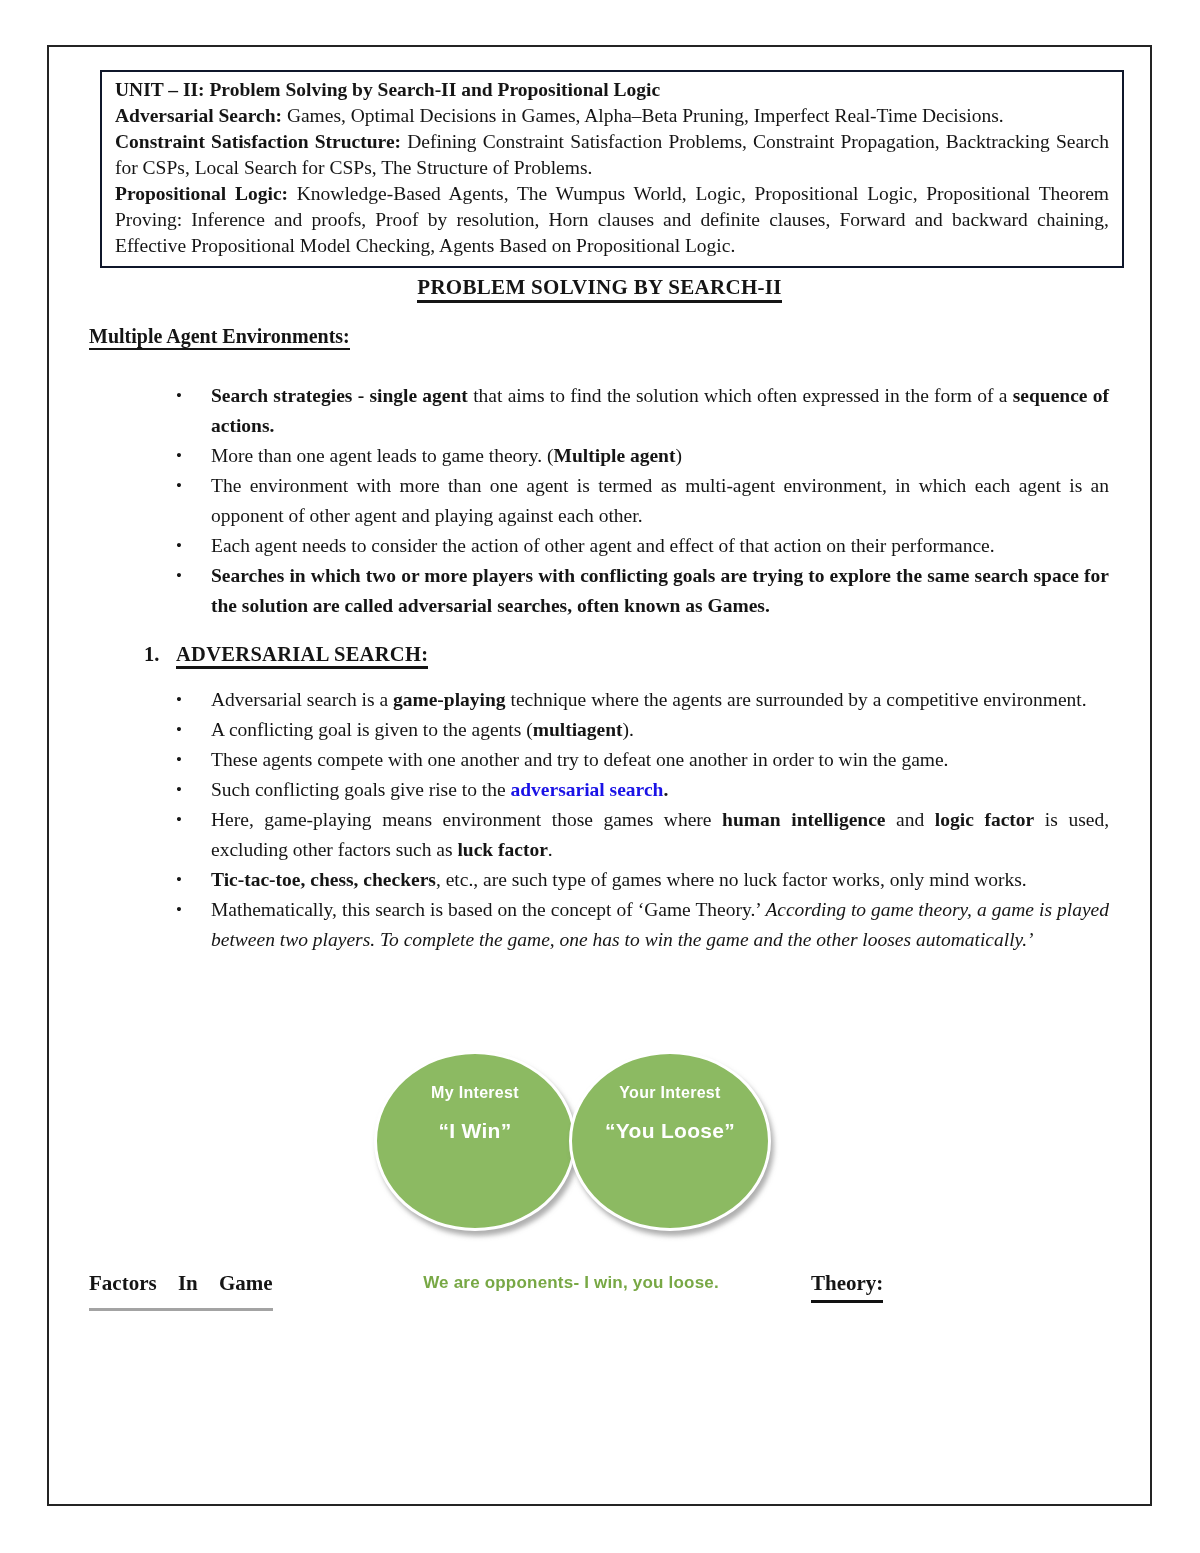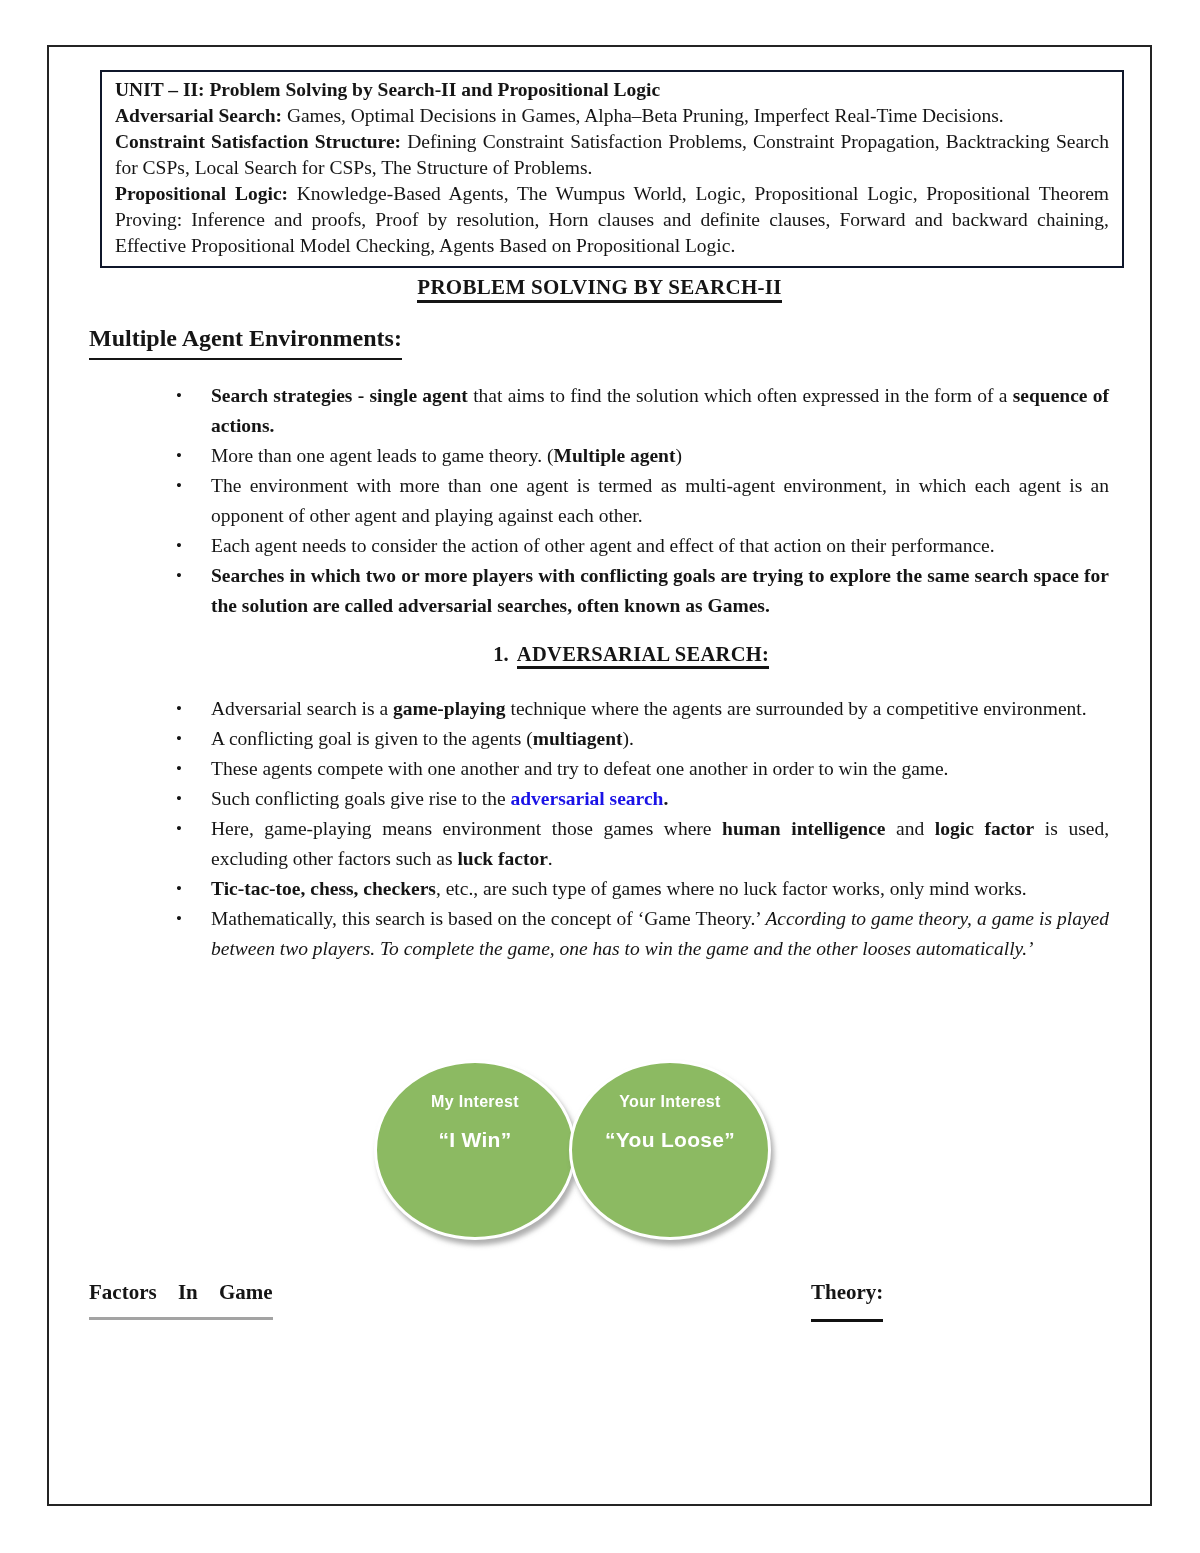--- a/index.html
+++ b/index.html
@@ -33,28 +33,27 @@
   .unit-box p { margin: 0; text-align: justify; }
   
   .h1-wrap { text-align: center; margin-top: 7px; height: 31px; }
   .h1 {
     font-weight: bold; font-size: 21px;
     border-bottom: 3px solid #151515; padding-bottom: 1px;
     letter-spacing: 0.3px;
   }
   .h2-wrap { margin-top: 19px; height: 30px; }
   .h2 {
-    font-weight: bold; font-size: 24px;
-    border-bottom: 2.5px solid #151515; padding-bottom: 7px;
+    font-weight: bold; font-size: 20px;
+    border-bottom: 2.5px solid #151515; padding-bottom: 1px;
   }
   .num-heading {
-    margin: 22px 0 21px 55px;
+    margin: 22px 0 12px 55px;
     font-size: 20.5px; font-weight: bold;
     height: 30px;
-    text-align: center;
   }
   .num-heading .num { display: inline-block; width: 32px; }
   .num-heading .ht {
     border-bottom: 3px solid #151515; padding-bottom: 1px;
     letter-spacing: 0.3px;
   }
   
   ul.bullets { list-style: none; margin: 26px 0 0 0; padding: 0; }
   ul.bullets.tight { margin-top: 0; }
   ul.bullets li {
@@ -114,21 +113,21 @@
     width: 380px; text-align: center;
     font-family: "Liberation Sans", sans-serif;
     font-weight: bold; font-size: 17px;
     color: var(--cgreen, #78a845);
     letter-spacing: 0.2px;
   }
   .theory {
     position: absolute; left: 722px; top: 2px;
     font-weight: bold;
     border-bottom: 3px solid #111;
-    padding-bottom: 14px;
+    padding-bottom: 4px;
     text-align: center;
   }
 </style>
 </head>
 <body>
 
 <div class="sheet">
 
   <div class="unit-box">
     <p><span class="seg-b">UNIT – II: Problem Solving by Search-II and Propositional Logic</span></p>
@@ -173,16 +172,17 @@
       <div class="l2">“I Win”</div>
     </div>
     <div class="ellipse right">
       <div class="l1">Your Interest</div>
       <div class="l2">“You Loose”</div>
     </div>
   </div>
 
   <div class="footer-row">
     <span class="factors">Factors In Game</span>
+    <span class="fig-caption">We are opponents- I win, you loose.</span>
     <span class="theory">Theory:</span>
   </div>
 
 </div>
 
 </body></html>

